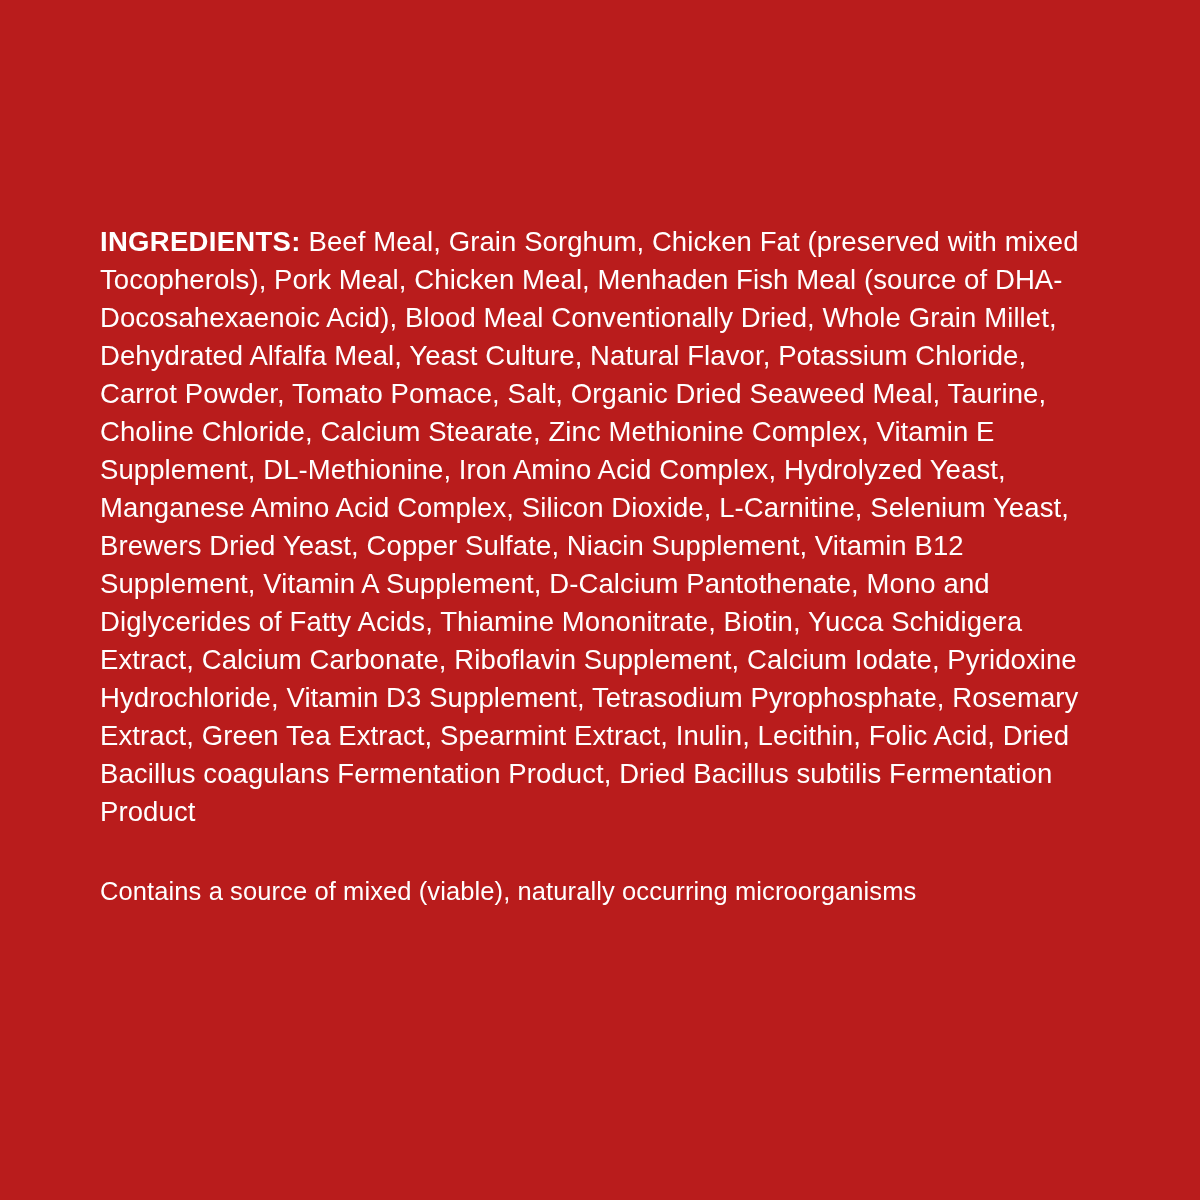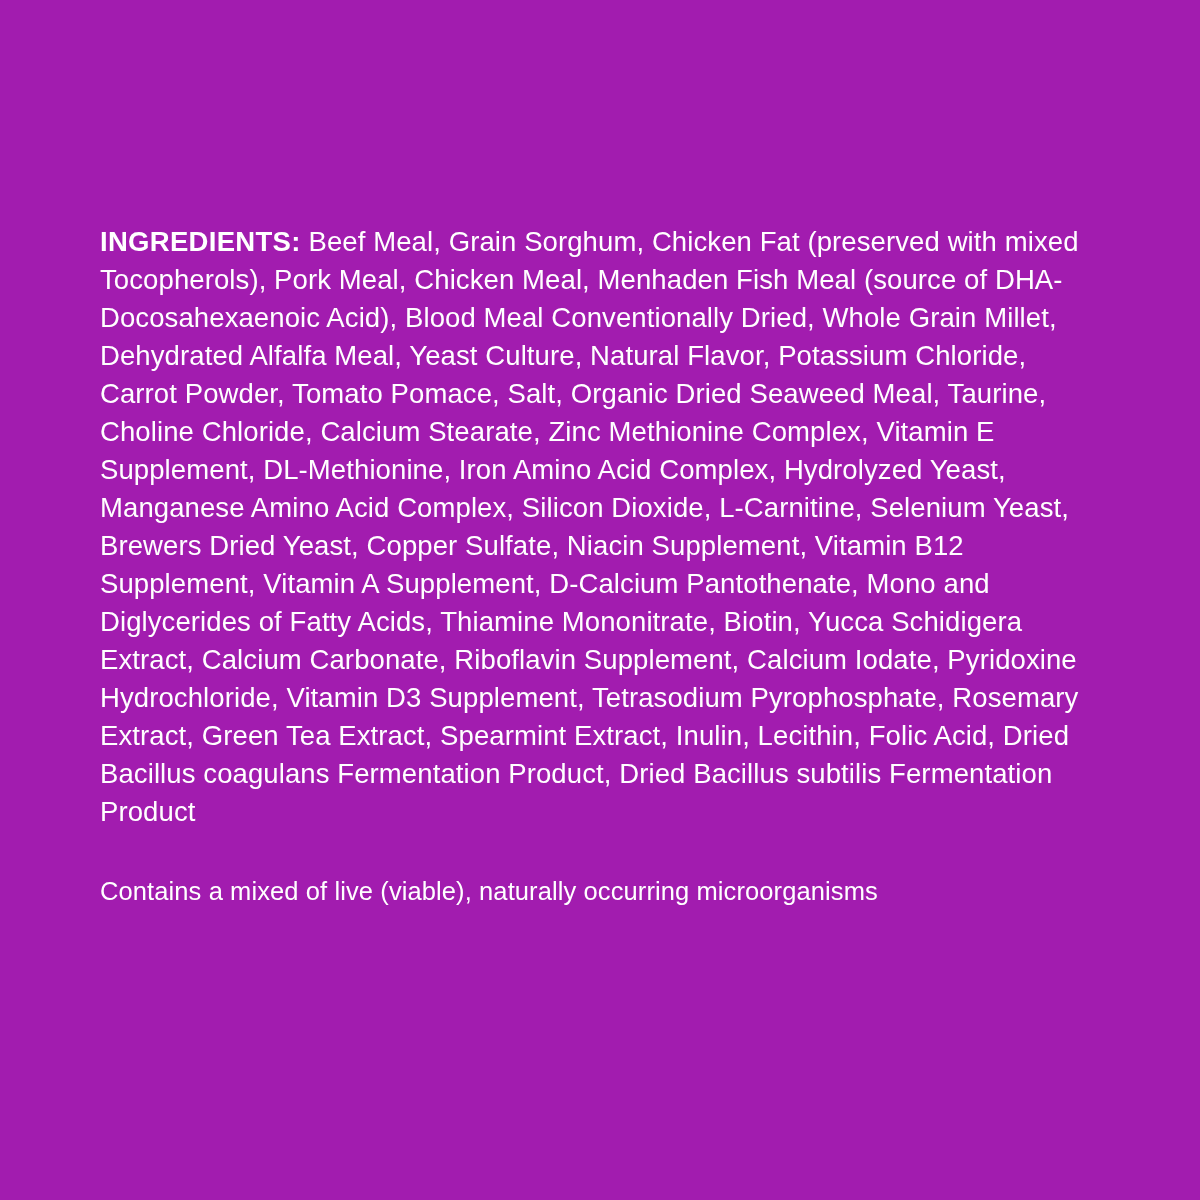--- a/index.html
+++ b/index.html
@@ -12,21 +12,21 @@
     background: #000000;
     font-family: "Liberation Sans", sans-serif;
     overflow: hidden;
   }
   .label-panel {
     position: absolute;
     left: 0;
     top: 0;
     width: 1200px;
     height: 1200px;
-    background: #a21caf;
+    background: #b91c1c;
     box-sizing: border-box;
     padding: 195px 100px 0 100px;
   }
   .ingredients-block {
     color: #ffffff;
     font-size: 27.5px;
     line-height: 38px;
     letter-spacing: 0.1px;
     font-weight: 400;
     text-align: left;
@@ -51,15 +51,15 @@
 </style>
 </head>
 <body>
 
 <div class="label-panel">
 
   <p class="ingredients-block">
     <span class="ingredients-heading">INGREDIENTS:</span><span class="ingredients-body"> Beef Meal, Grain Sorghum, Chicken Fat (preserved with mixed Tocopherols), Pork Meal, Chicken Meal, Menhaden Fish Meal (source of DHA-Docosahexaenoic Acid), Blood Meal Conventionally Dried, Whole Grain Millet, Dehydrated Alfalfa Meal, Yeast Culture, Natural Flavor, Potassium Chloride, Carrot Powder, Tomato Pomace, Salt, Organic Dried Seaweed Meal, Taurine, Choline Chloride, Calcium Stearate, Zinc Methionine Complex, Vitamin E Supplement, DL-Methionine, Iron Amino Acid Complex, Hydrolyzed Yeast, Manganese Amino Acid Complex, Silicon Dioxide, L-Carnitine, Selenium Yeast, Brewers Dried Yeast, Copper Sulfate, Niacin Supplement, Vitamin B12 Supplement, Vitamin A Supplement, D-Calcium Pantothenate, Mono and Diglycerides of Fatty Acids, Thiamine Mononitrate, Biotin, Yucca Schidigera Extract, Calcium Carbonate, Riboflavin Supplement, Calcium Iodate, Pyridoxine Hydrochloride, Vitamin D3 Supplement, Tetrasodium Pyrophosphate, Rosemary Extract, Green Tea Extract, Spearmint Extract, Inulin, Lecithin, Folic Acid, Dried Bacillus coagulans Fermentation Product, Dried Bacillus subtilis Fermentation Product</span>
   </p>
 
-  <p class="contains-note">Contains a mixed of live (viable), naturally occurring microorganisms</p>
+  <p class="contains-note">Contains a source of mixed (viable), naturally occurring microorganisms</p>
 
 </div>
 
 </body></html>

